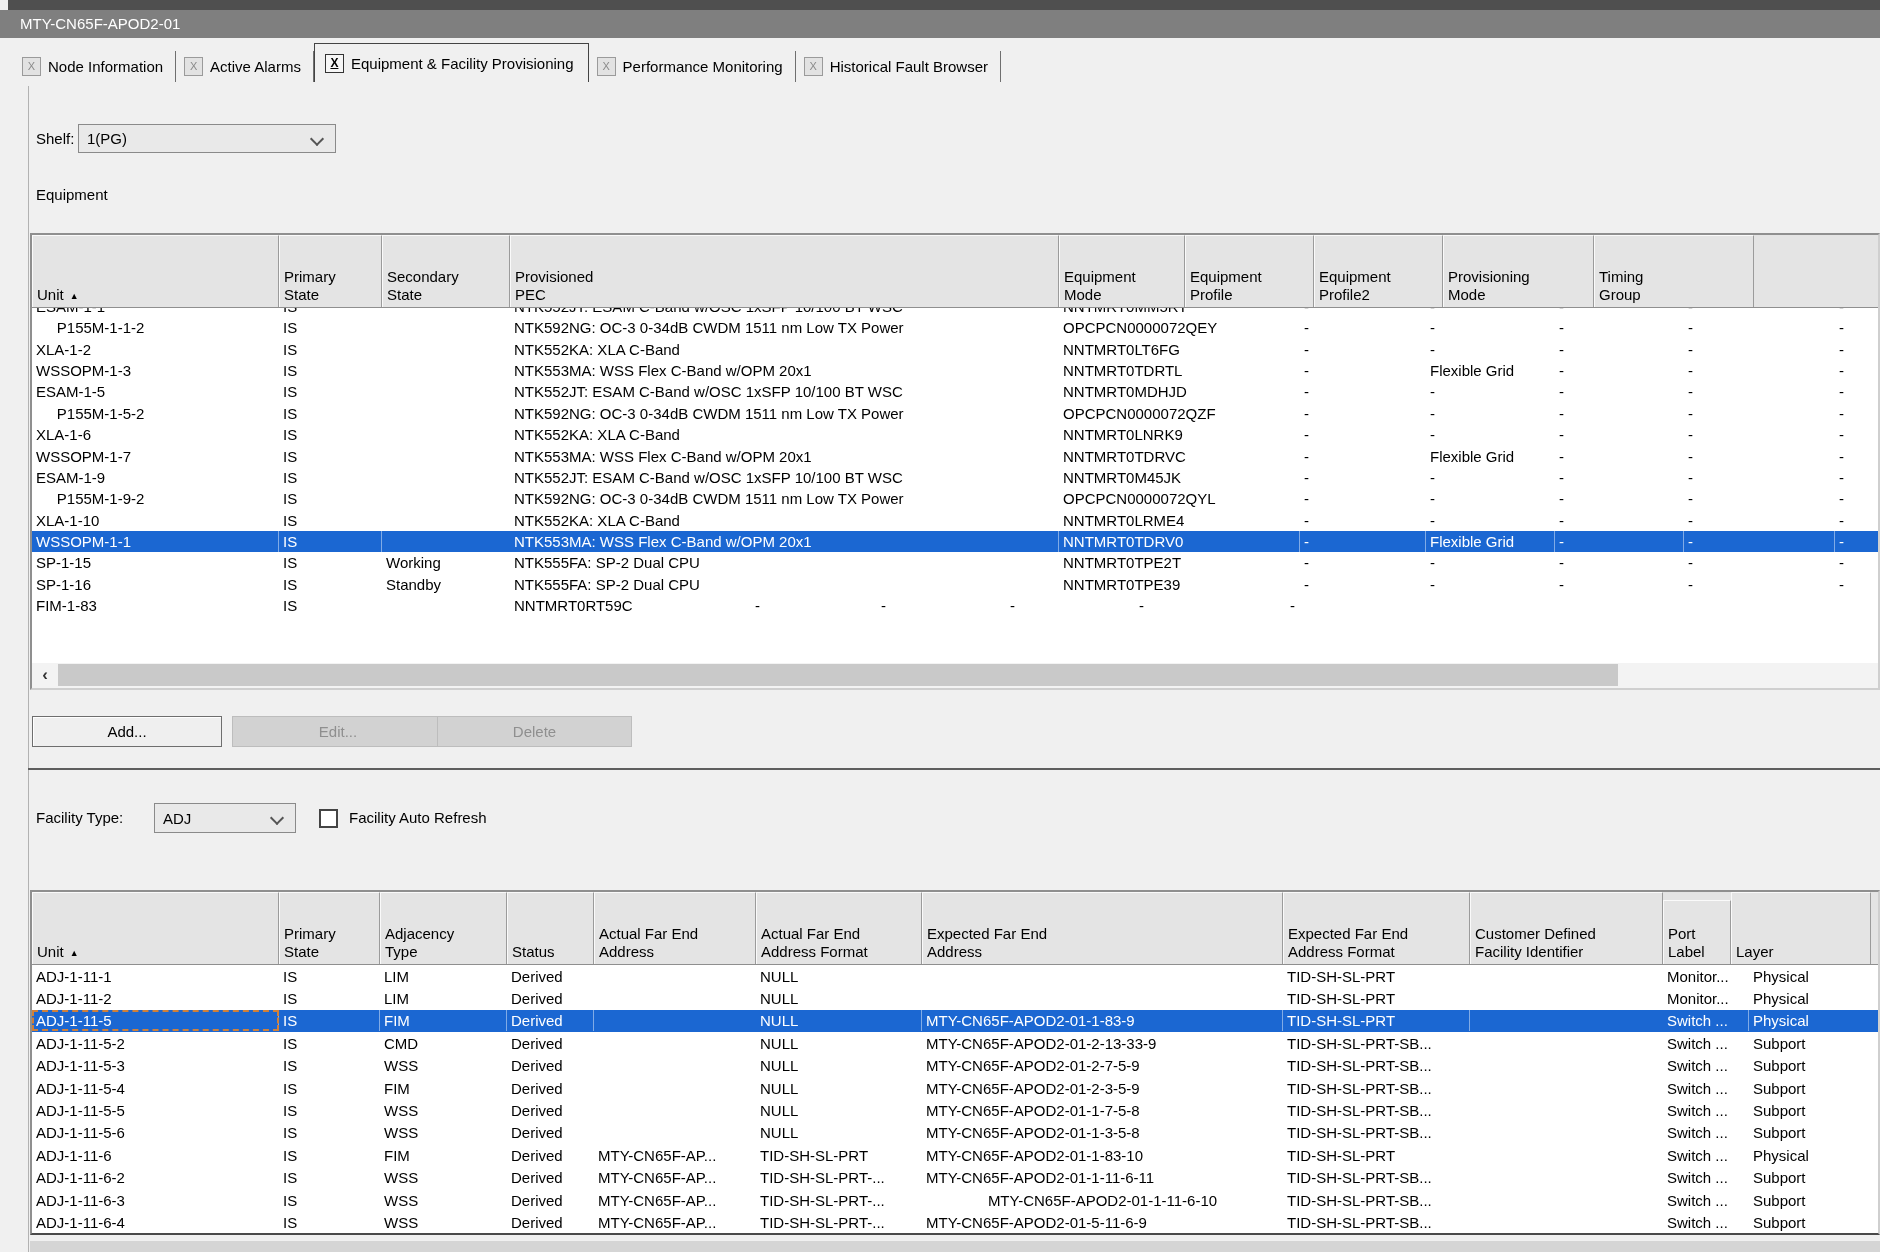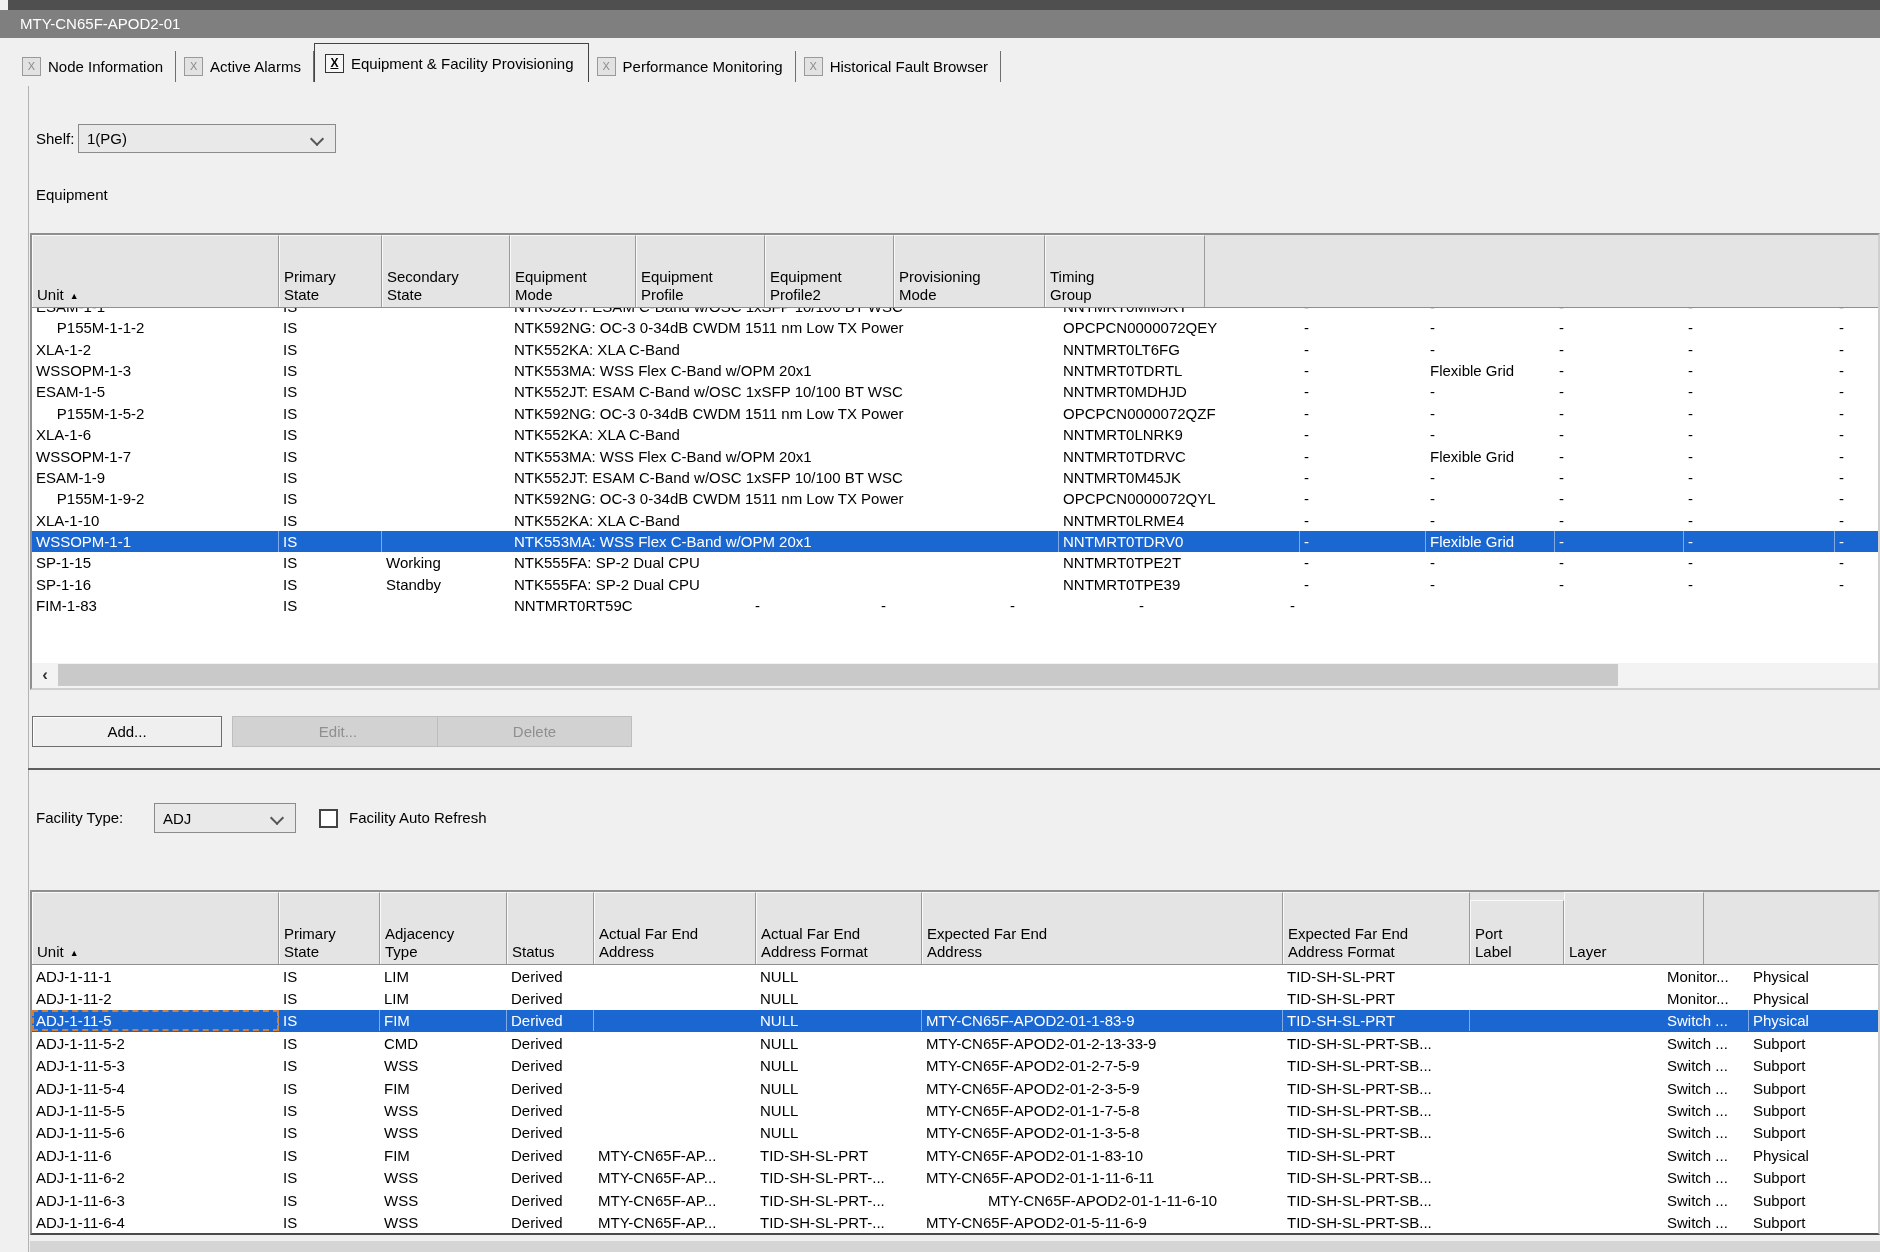--- a/index.html
+++ b/index.html
@@ -127,20 +127,24 @@
           <span class="sort">▲</span>
         </div>
         <div class="hcell" style="width: 103px;">
           <span class="htext">Primary
 State</span>
         </div>
         <div class="hcell" style="width: 128px;">
           <span class="htext">Secondary
 State</span>
         </div>
+        <div class="hcell" style="width: 549px;">
+          <span class="htext">Provisioned
+PEC</span>
+        </div>
         <div class="hcell" style="width: 126px;">
           <span class="htext">Equipment
 Mode</span>
         </div>
         <div class="hcell" style="width: 129px;">
           <span class="htext">Equipment
 Profile</span>
         </div>
         <div class="hcell" style="width: 129px;">
           <span class="htext">Equipment
@@ -374,21 +378,25 @@
 Address Format</span>
         </div>
         <div class="hcell" style="width: 361px;">
           <span class="htext">Expected Far End
 Address</span>
         </div>
         <div class="hcell" style="width: 187px;">
           <span class="htext">Expected Far End
 Address Format</span>
         </div>
-        <div class="hcell" style="width: 94px; margin-top: 8px;">
+        <div class="hcell" style="width: 193px;">
+          <span class="htext">Customer Defined
+Facility Identifier</span>
+        </div>
+        <div class="hcell" style="width: 68px; margin-top: 8px;">
           <span class="htext">Port
 Label</span>
         </div>
         <div class="hcell" style="width: 140px;">
           <span class="htext">Layer</span>
         </div>
       </div>
       <div class="tbody">
         <div class="trow">
           <div class="cell" style="width: 247px;">ADJ-1-11-1</div>

